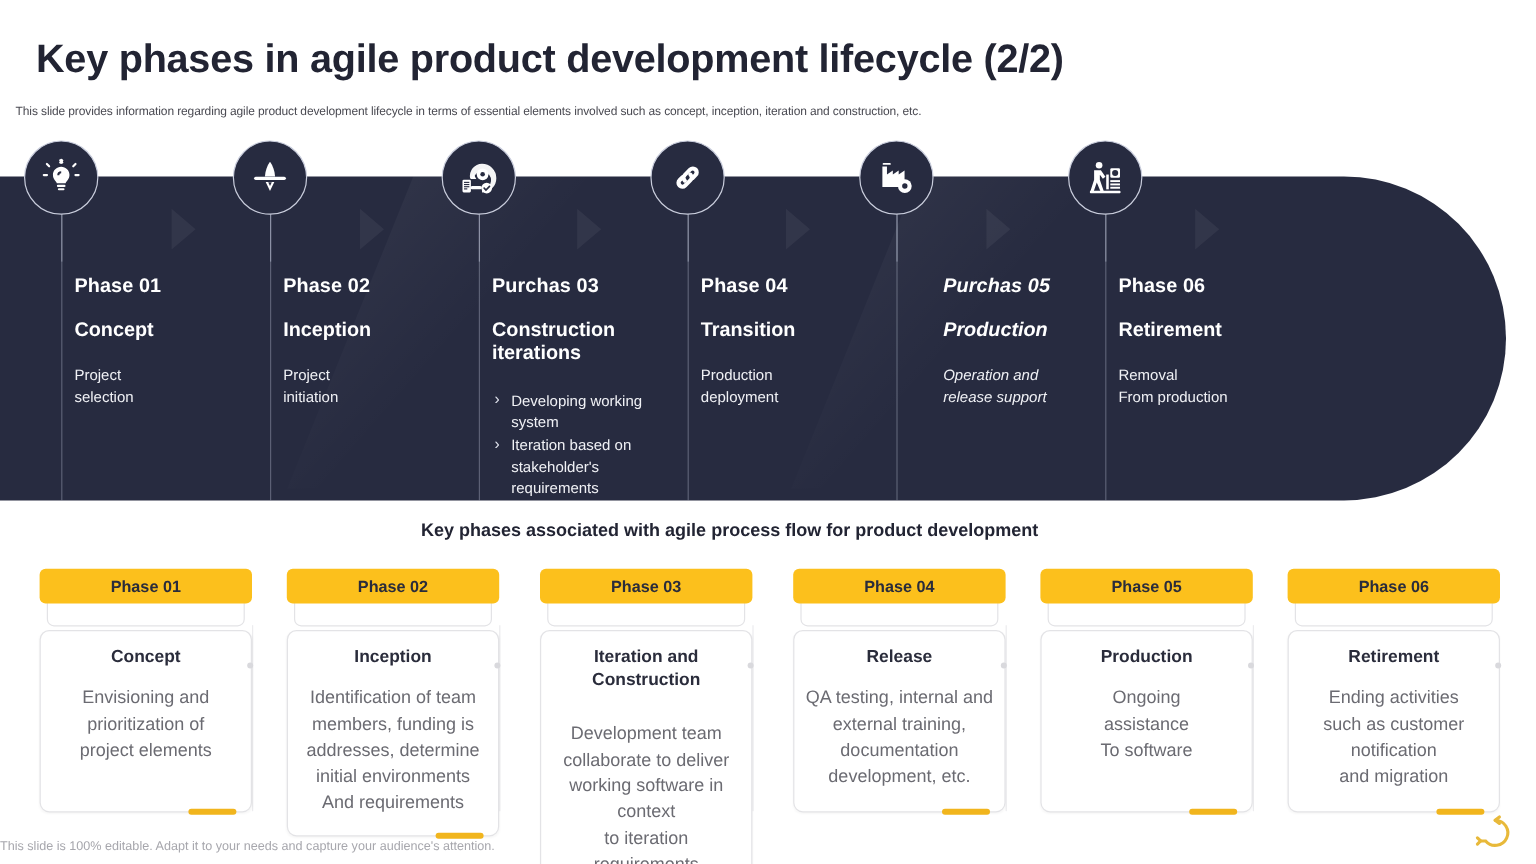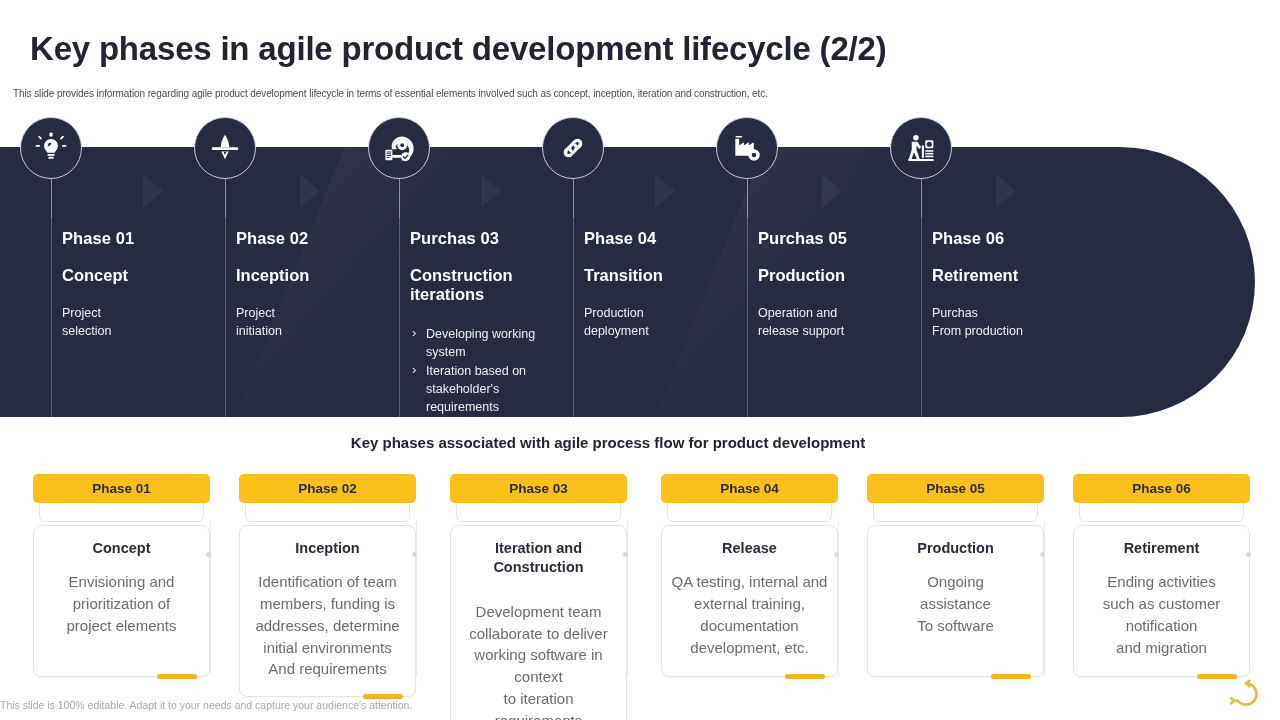--- a/index.html
+++ b/index.html
@@ -177,31 +177,31 @@
       </ul>
     </div>
 
     <div class="ph-block" style="left:584px; top:82px; width:150px;">
       <div class="ph-num">Phase 04</div>
       <div class="ph-name">Transition</div>
       <div class="ph-desc" style="white-space:pre-line;">Production
 deployment</div>
     </div>
 
-    <div class="ph-block" style="left:758px; top:82px; width:150px;">
+    <div class="ph-block" style="left:786px; top:82px; width:150px;font-style:italic;">
       <div class="ph-num">Purchas 05</div>
       <div class="ph-name">Production</div>
       <div class="ph-desc" style="white-space:pre-line;">Operation and
 release support</div>
     </div>
 
     <div class="ph-block" style="left:932px; top:82px; width:160px;">
       <div class="ph-num">Phase 06</div>
       <div class="ph-name">Retirement</div>
-      <div class="ph-desc" style="white-space:pre-line;">Purchas
+      <div class="ph-desc" style="white-space:pre-line;">Removal
 From production</div>
     </div>
   </div>
 
   <div class="icon-stem" style="left:51px;  top:178px; height:40px;"></div>
   <div class="icon-stem" style="left:225px; top:178px; height:40px;"></div>
   <div class="icon-stem" style="left:399px; top:178px; height:40px;"></div>
   <div class="icon-stem" style="left:573px; top:178px; height:40px;"></div>
   <div class="icon-stem" style="left:747px; top:178px; height:40px;"></div>
   <div class="icon-stem" style="left:921px; top:178px; height:40px;"></div>

